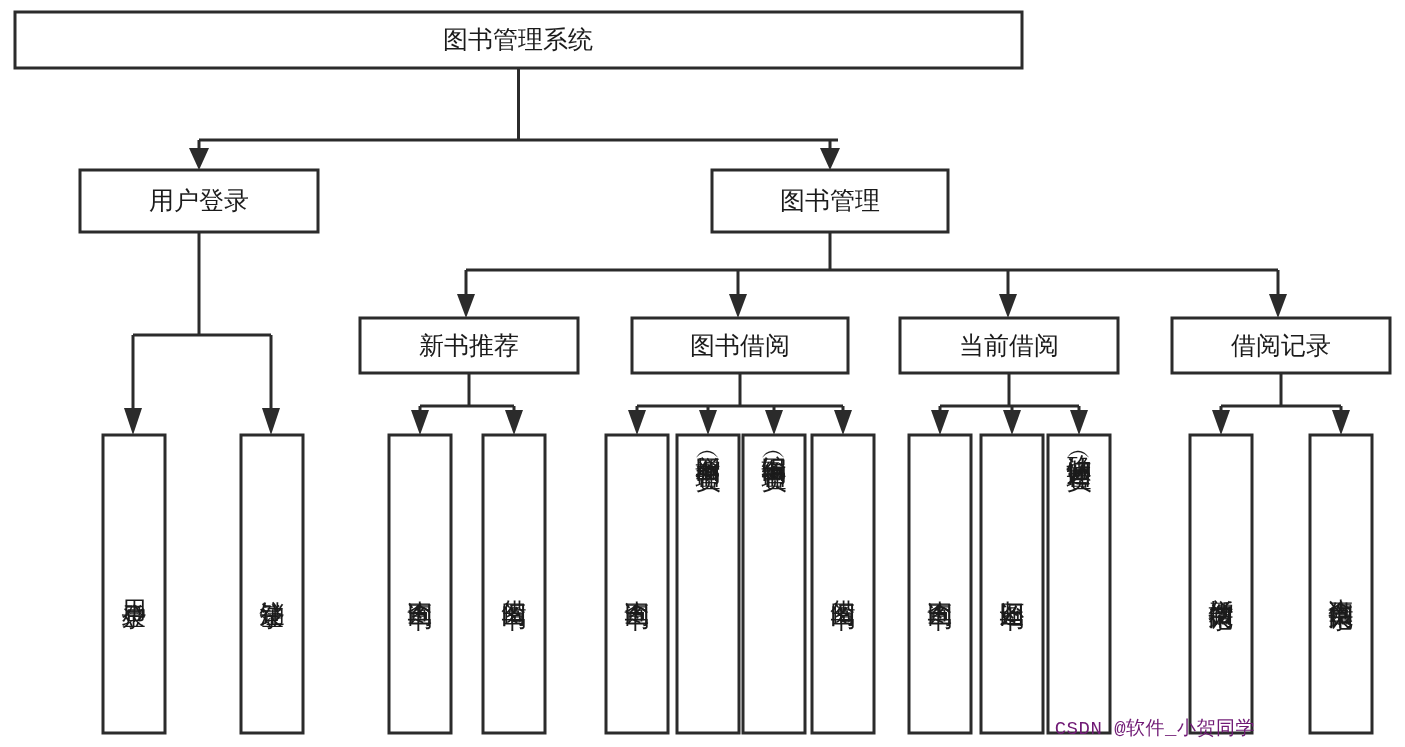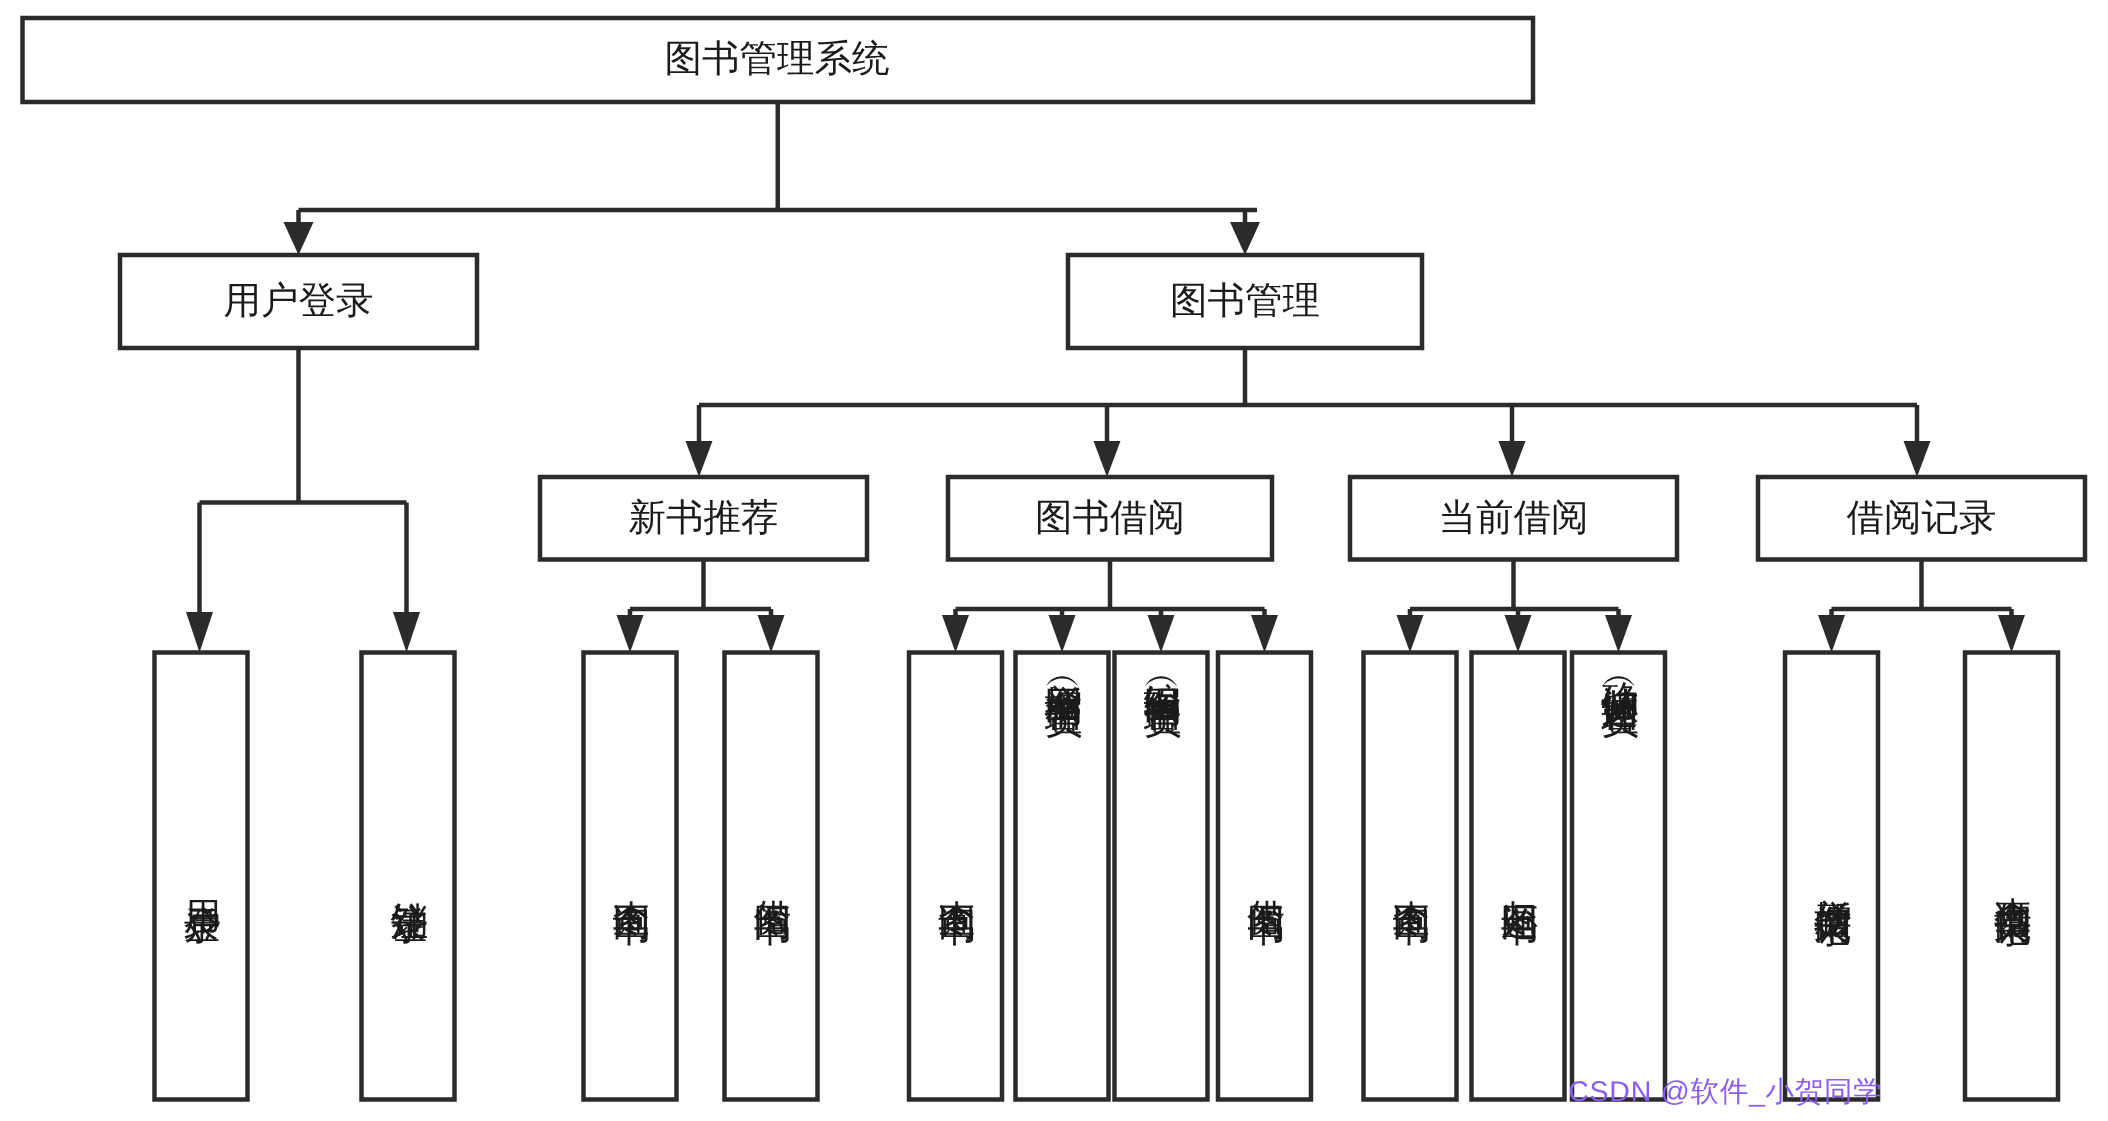--- a/index.html
+++ b/index.html
@@ -61,23 +61,23 @@
     font-size: 25px;
     line-height: 1.08;
     letter-spacing: 2px;
     color: #1b1b1b;
     white-space: nowrap;
   }
   #watermark {
     position: absolute;
     right: 8px;
     bottom: 6px;
-    font-family: Liberation Sans, sans-serif;
+    font-family: Liberation Mono, monospace;
     font-size: 19px;
-    color: #8b5cf6;
+    color: #701a75;
     letter-spacing: 0.5px;
     white-space: nowrap;
     padding-left: 29px;
   }
 </style>
 </head>
 <body>
 
 <div id="diagram-root">
 

